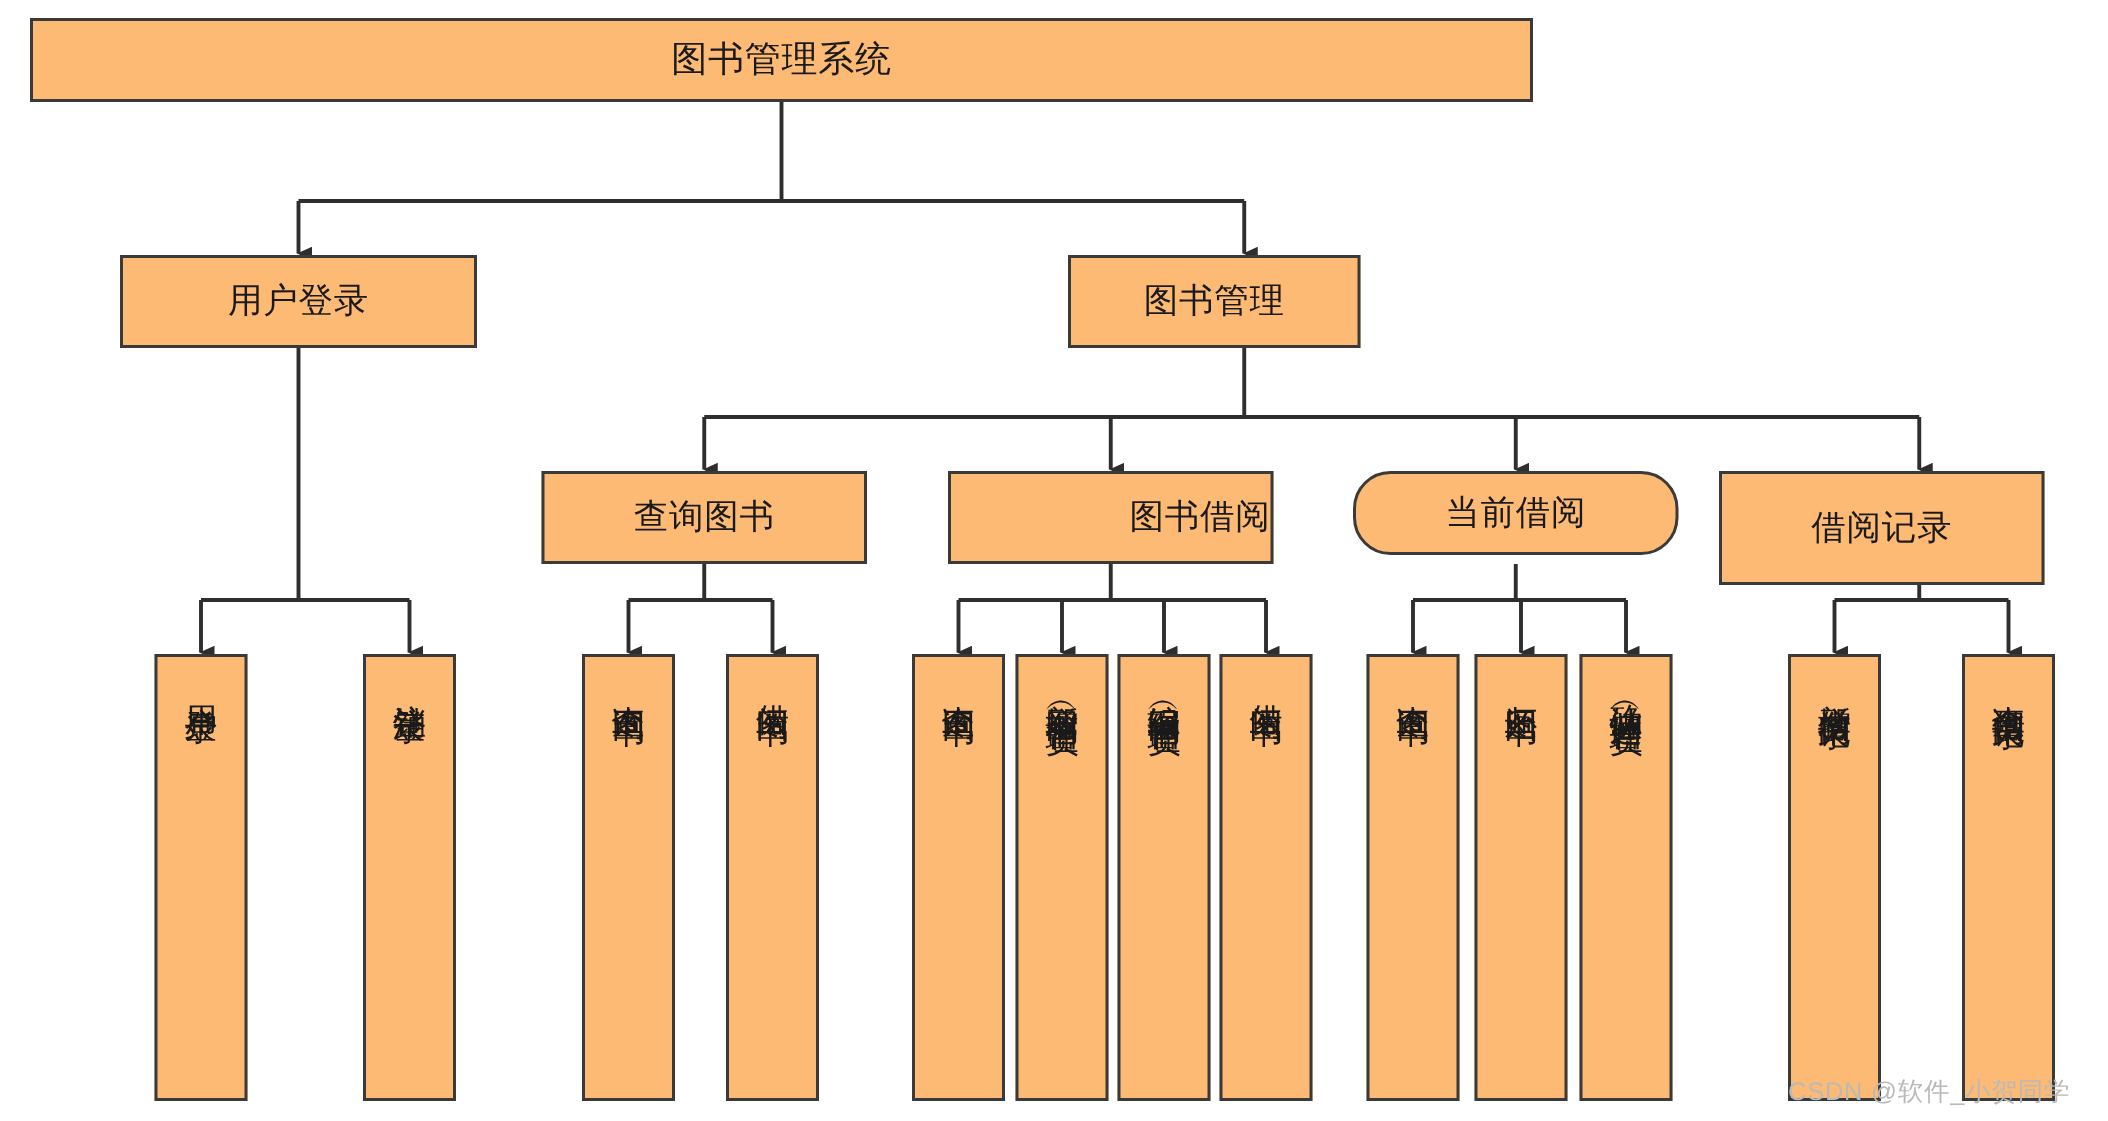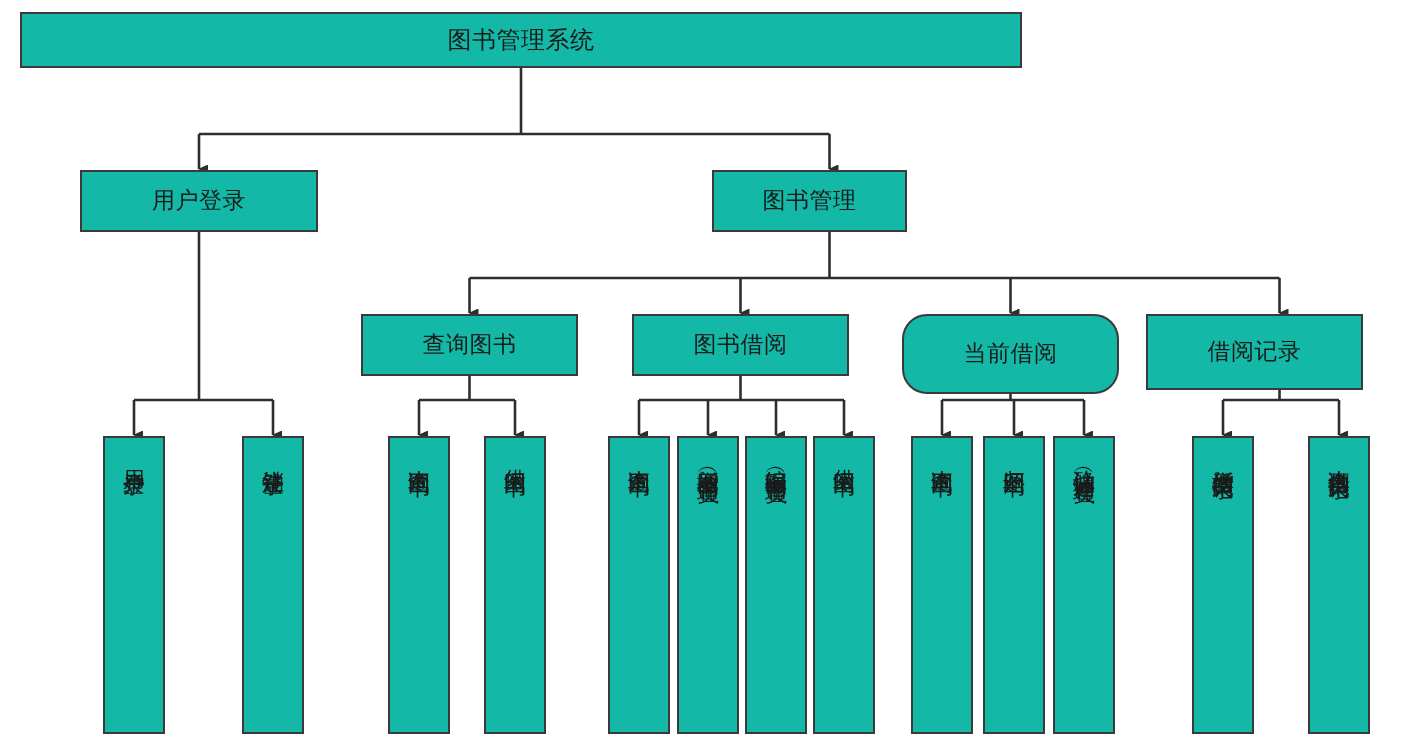--- a/index.html
+++ b/index.html
@@ -18,21 +18,21 @@
   #edges-layer{
     position:absolute;
     left:0; top:0;
     width:1405px;
     height:747px;
     pointer-events:none;
   }
   .node{
     position:absolute;
     box-sizing:border-box;
-    background:#14b8a6;
+    background:#fdba74;
     border:2.4px solid #3a3a3a;
     display:flex;
     align-items:center;
     justify-content:center;
     overflow:hidden;
   }
   .node-label{
     display:block;
     text-align:center;
     letter-spacing:0.5px;
@@ -122,24 +122,24 @@
       </div>
       <div class="node horizontal" style="left: 80px; top: 170px; width: 238px; height: 62px;">
         <span class="node-label">用户登录</span>
       </div>
       <div class="node horizontal" style="left: 712px; top: 170px; width: 195px; height: 62px;">
         <span class="node-label">图书管理</span>
       </div>
       <div class="node horizontal" style="left: 361px; top: 314px; width: 217px; height: 62px;">
         <span class="node-label">查询图书</span>
       </div>
-      <div class="node horizontal" style="left: 632px; top: 314px; width: 217px; height: 62px;">
+      <div class="node horizontal" style="left: 632px; top: 314px; width: 217px; height: 62px; justify-content: flex-end;">
         <span class="node-label">图书借阅</span>
       </div>
-      <div class="node horizontal" style="left: 902px; top: 314px; width: 217px; height: 80px; border-radius: 25px;">
+      <div class="node horizontal" style="left: 902px; top: 314px; width: 217px; height: 56px; border-radius: 25px;">
         <span class="node-label">当前借阅</span>
       </div>
       <div class="node horizontal" style="left: 1146px; top: 314px; width: 217px; height: 76px;">
         <span class="node-label">借阅记录</span>
       </div>
       <div class="node vertical" style="left: 103px; top: 436px; width: 62px; height: 298px;">
         <span class="node-label">用户登录</span>
       </div>
       <div class="node vertical" style="left: 242px; top: 436px; width: 62px; height: 298px;">
         <span class="node-label">注销登录</span>
@@ -172,13 +172,14 @@
         <span class="node-label">确认归还（管理员）</span>
       </div>
       <div class="node vertical" style="left: 1192px; top: 436px; width: 62px; height: 298px;">
         <span class="node-label">新增借阅记录</span>
       </div>
       <div class="node vertical" style="left: 1308px; top: 436px; width: 62px; height: 298px;">
         <span class="node-label">查询借阅记录</span>
       </div>
     </div>
 
+  <div class="watermark" style="left: 1192px; top: 716px; color: rgb(185, 185, 185);">CSDN @软件_小贺同学</div>
 </div>
 
 </body></html>

